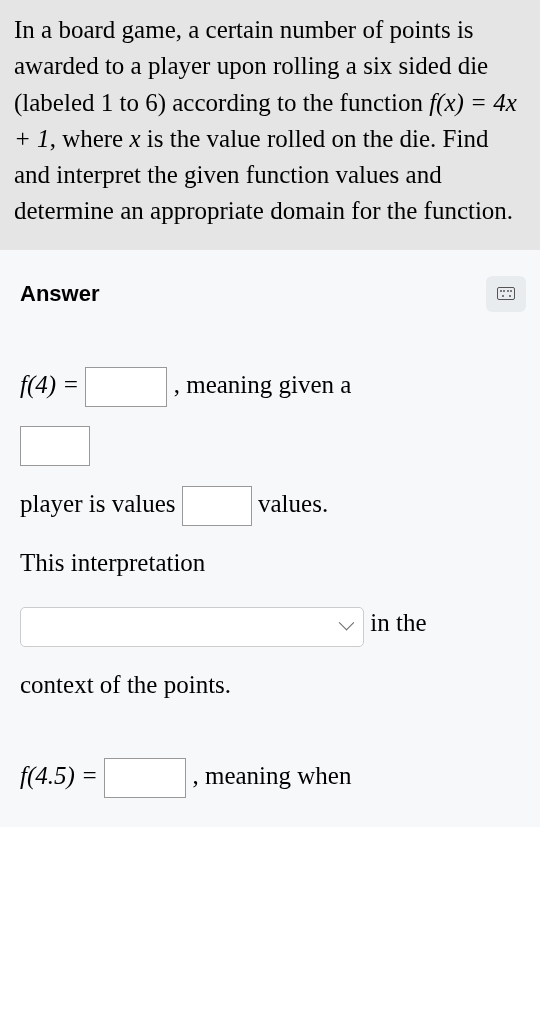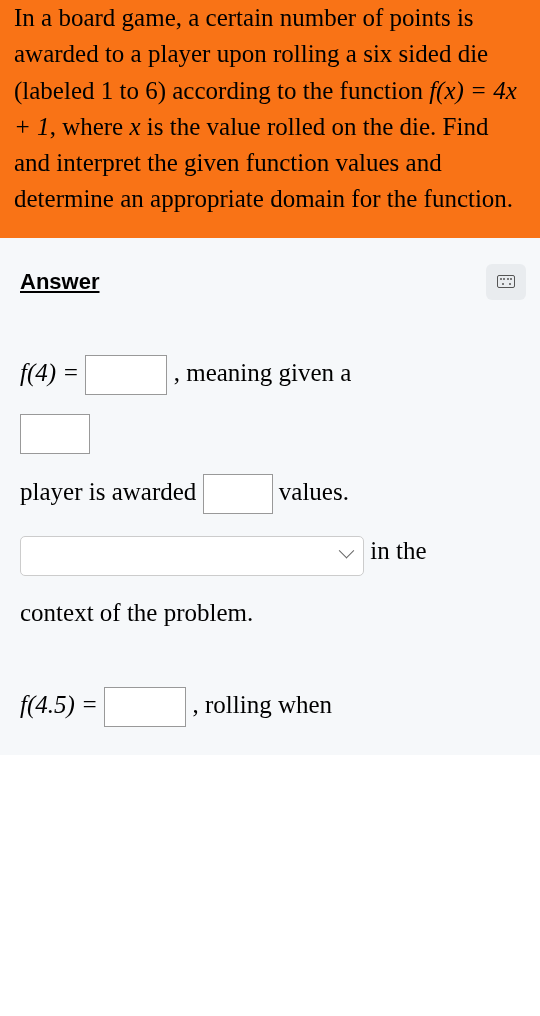--- a/index.html
+++ b/index.html
@@ -10,37 +10,36 @@
     body {
       font-family: Georgia, 'Times New Roman', serif;
       font-size: 25px;
       line-height: 1.45;
       color: #000;
       background: #fff;
       width: 540px;
       padding: 0;
     }
     .problem-text {
-      padding: 0 14px 20px 14px;
-      background: #f97316;
+      padding: 12px 14px 20px 14px;
+      background: #e5e5e5;
     }
     .math-i {
       font-style: italic;
       font-family: 'Times New Roman', serif;
     }
     .answer-section {
       background: #f6f8fa;
       padding: 26px 14px 20px 20px;
     }
     .answer-header {
       display: flex;
       justify-content: space-between;
       align-items: center;
       margin-bottom: 44px;
-      text-decoration: underline;
     }
     .answer-label {
       font-family: Arial, sans-serif;
       font-weight: bold;
       font-size: 22px;
     }
     .keypad-button {
       width: 40px;
       height: 36px;
       background: #e9ecef;
@@ -153,35 +152,38 @@
   <div class="answer-body">
     <div class="line">
       <span class="math-i"><span style="font-style:italic">f</span>(4) = </span>
       <input type="text" class="input-box" style="">
       <span>, meaning given a</span>
     </div>
     <div class="line">
       <input type="text" class="input-box input-box-sm" style="">
     </div>
     <div class="line">
-      <span>player is awarded</span>
+      <span>player is values</span>
       <input type="text" class="input-box input-box-sm" style="">
       <span>values.</span>
+    </div>
+    <div class="line">
+      <span>This interpretation</span>
     </div>
     <div class="line">
       <span class="select-wrap">
         <select class="select-box">
           <option></option>
         </select>
       </span>
       <span>in the</span>
     </div>
     <div class="line">
-      <span>context of the problem.</span>
+      <span>context of the points.</span>
     </div>
 
     <div class="line para2">
       <span class="math-i"><span style="font-style:italic">f</span>(4.5) = </span>
       <input type="text" class="input-box" style="">
-      <span>, rolling when</span>
+      <span>, meaning when</span>
     </div>
   </div>
 </div>
 
 </body></html>

